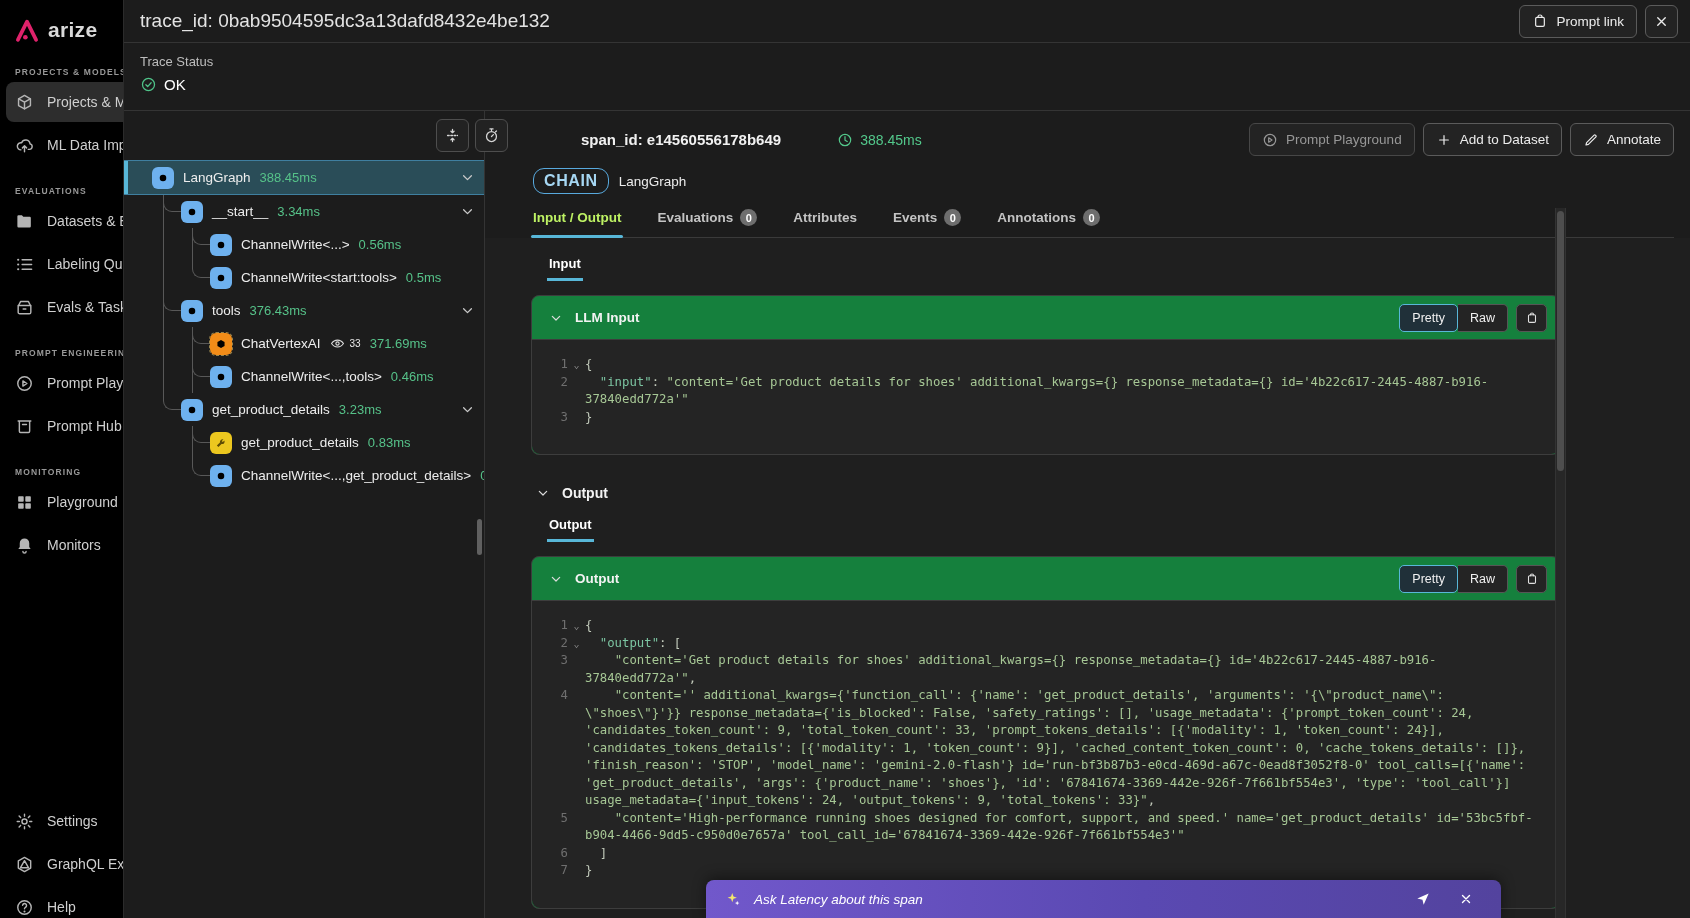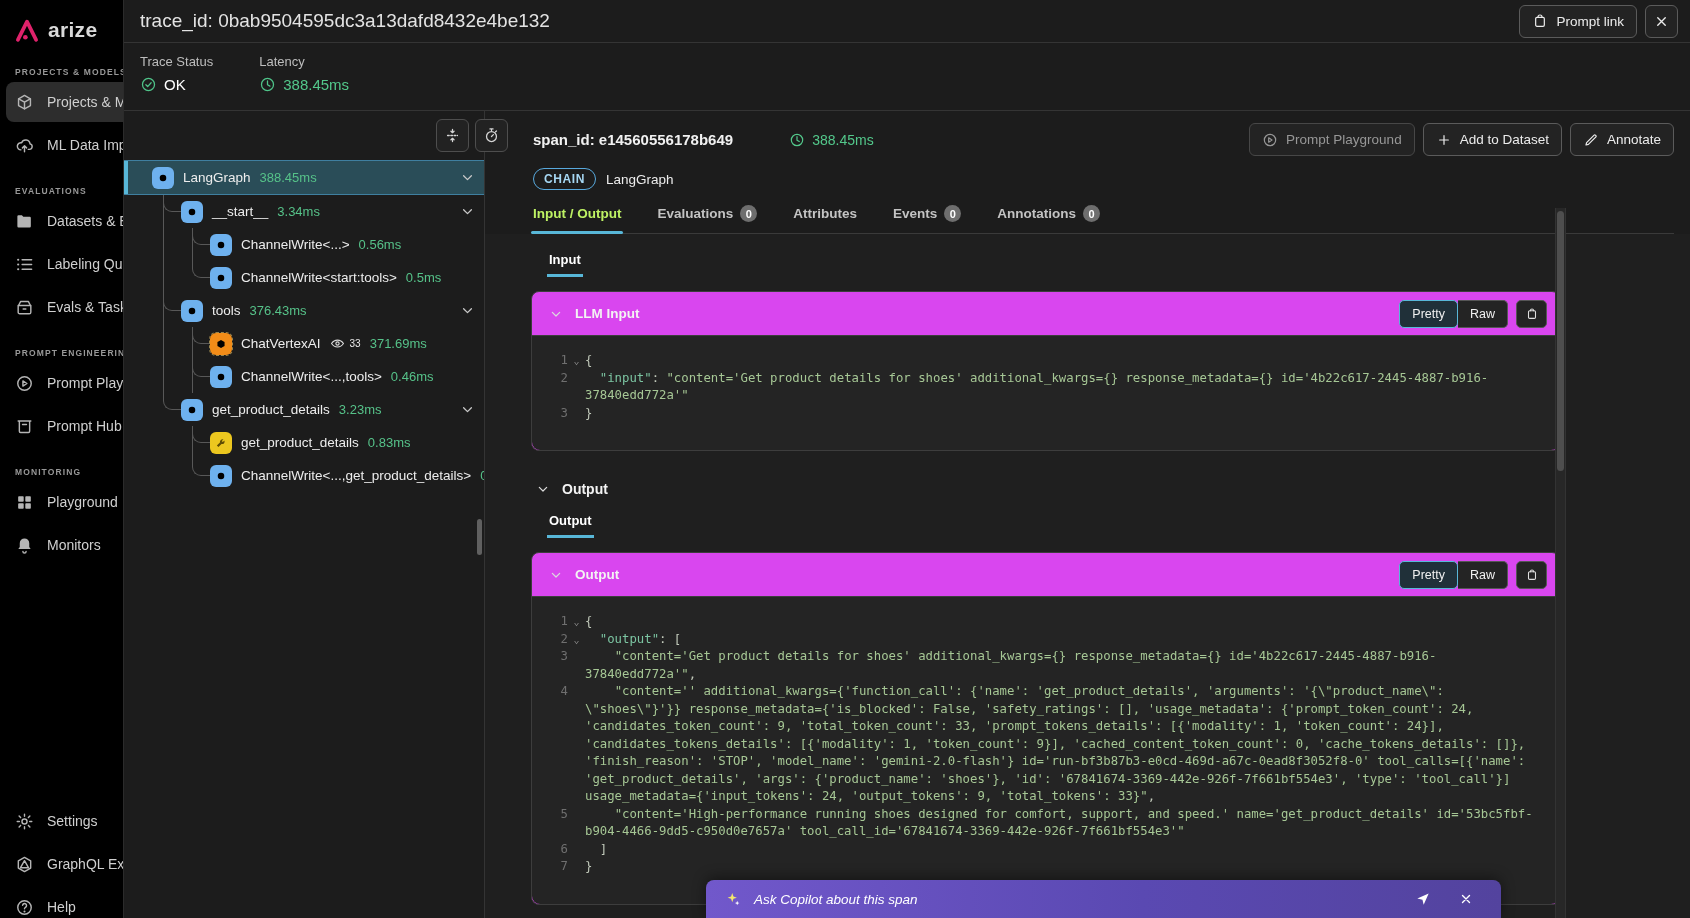--- a/index.html
+++ b/index.html
@@ -23,21 +23,21 @@
   
   .overlay{position:absolute;left:123px;right:0;top:0;bottom:0;background:#1c1c1c;border-left:1px solid #2b2b2b;}
   .topbar{height:42px;border-bottom:1px solid #343434;display:flex;align-items:center;padding:0 12px 0 16px;}
   .trace-id{font-size:19px;color:#e3e3e3;}
   .topbar-right{margin-left:auto;display:flex;gap:8px;align-items:center;}
   .btn{display:flex;align-items:center;gap:8px;height:33px;padding:0 12px;border:1px solid #5b5b5b;border-radius:6px;background:#232323;color:#ececec;font-size:13.5px;cursor:pointer;white-space:nowrap;}
   .btn .icn{width:16px;height:16px;}
   .btn.icon-only{width:33px;padding:0;justify-content:center;}
   .btn.disabled{color:#979797;border-color:#474747;}
 
-  .status-row{height:68px;border-bottom:1px solid #343434;display:flex;gap:46px;padding:11px 16px 0 16px;box-sizing:border-box;}
+  .status-row{height:68px;border-bottom:1px solid #343434;display:flex;gap:46px;padding:11px 16px 0 16px;box-sizing:border-box;flex-direction:column;}
   .stat .lbl{font-size:13px;color:#bdbdbd;margin-bottom:7px;}
   .stat .val{display:flex;align-items:center;gap:7px;font-size:15px;color:#fff;}
   .stat .val .icn{width:17px;height:17px;color:#4fc389;}
   .stat.latency .val{color:#53c88b;}
 
   .main{position:absolute;top:111px;left:0;right:0;bottom:0;display:flex;}
 
   
   .tree-panel{width:360px;flex:none;position:relative;border-right:1px solid #343434;background:#1c1c1c;}
   .tree-toolbar{position:absolute;top:8px;left:312px;display:flex;gap:6px;z-index:3;}
@@ -58,36 +58,36 @@
   .ttok{margin-left:9px;display:flex;align-items:center;gap:5px;color:#e8e8e8;font-size:10px;white-space:nowrap;}
   .ttok .icn{width:15px;height:15px;color:#dcdcdc;}
   .tdur{margin-left:9px;font-size:13px;color:#56c289;white-space:nowrap;}
   .trow-chevron{position:absolute;right:8px;width:17px;height:17px;color:#c9c9c9;}
   .tree-scroll-thumb{position:absolute;right:2px;top:408px;width:5px;height:36px;background:#606060;border-radius:3px;z-index:4;}
 
   
   .span-panel{flex:1;position:relative;display:flex;flex-direction:column;background:#1c1c1c;overflow:hidden;}
   .span-head{padding:12px 16px 0 48px;}
   .sh-row1{display:flex;align-items:center;}
-  .span-id{font-size:15px;font-weight:bold;color:#f1f1f1;}
+  .span-id{font-size:15px;font-weight:bold;color:#f1f1f1;margin-left:48px;}
   .span-dur{display:flex;align-items:center;gap:7px;margin-left:56px;color:#53c88b;font-size:14px;}
   .span-dur .icn{width:16px;height:16px;}
   .sh-actions{margin-left:auto;display:flex;gap:8px;}
   .sh-row2{margin-top:12px;display:flex;align-items:center;gap:10px;}
-  .kind-pill{border:1px solid #58a9dd;color:#a6d7f3;font-size:12px;font-weight:bold;letter-spacing:.6px;padding:3px 10px;border-radius:11px;}
+  .kind-pill{border:1px solid #58a9dd;color:#a6d7f3;font-size:16px;font-weight:bold;letter-spacing:.6px;padding:3px 10px;border-radius:11px;}
   .span-name{font-size:13.5px;color:#ececec;}
   .tabs{display:flex;gap:36px;margin-top:15px;border-bottom:1px solid #3a3a3a;}
   .tab{display:flex;align-items:center;gap:7px;padding-bottom:11px;font-size:13.5px;font-weight:bold;color:#c3c3c3;cursor:pointer;position:relative;}
   .tab.active{color:#bef264;}
   .tab.active::after{content:'';position:absolute;left:-2px;right:-2px;bottom:-1px;height:3px;background:#58b7d8;border-radius:2px;}
   .badge{min-width:17px;height:17px;border-radius:9px;background:#6e6e6e;color:#fff;font-size:11px;font-weight:bold;display:flex;align-items:center;justify-content:center;padding:0 4px;box-sizing:border-box;}
 
   .content{flex:1;position:relative;background:#1f1f1f;padding:14px 130px 0 46px;overflow:hidden;}
   .subtab{display:inline-block;font-size:13px;font-weight:bold;color:#fff;padding:4px 2px 7px;border-bottom:3px solid #58b7d8;margin-left:16px;cursor:pointer;}
-  .card{border:1px solid #3d3d3d;border-radius:8px;background:#d946ef;margin-top:14px;}
+  .card{border:1px solid #3d3d3d;border-radius:8px;background:#15803d;margin-top:14px;}
   .card-head{height:43px;display:flex;align-items:center;gap:11px;padding:0 12px 0 16px;}
   .chev{width:16px;height:16px;color:#dcdcdc;flex:none;cursor:pointer;}
   .card-title{font-size:13.5px;font-weight:bold;color:#f3f3f3;}
   .card-controls{margin-left:auto;display:flex;align-items:center;}
   .seg-btn{height:28px;padding:0 12px;font-size:12.5px;color:#f0f0f0;background:#242424;border:1px solid #565656;cursor:pointer;font-family:inherit;}
   .seg-btn.active{border-color:#58b7d8;background:#203039;border-radius:5px;position:relative;z-index:1;}
   .seg-btn.lastb{border-radius:0 5px 5px 0;border-left:none;}
   .copy-btn{width:31px;height:28px;margin-left:8px;border:1px solid #565656;border-radius:5px;background:#242424;color:#e0e0e0;display:flex;align-items:center;justify-content:center;cursor:pointer;}
   .copy-btn .icn{width:14px;height:14px;}
   .card-body{border-top:1px solid #3d3d3d;padding:16px 16px 28px 10px;background:#242424;border-radius:0 0 8px 8px;}
@@ -653,21 +653,21 @@
     </div>
   </div>
 
   <div class="copilot">
     <span class="icn sparkle">
       <svg viewBox="0 0 24 24">
           <path fill="currentColor" stroke="none" d="M11 4l1.6 4.6 4.6 1.6-4.6 1.6L11 16.4 9.4 11.8 4.8 10.2l4.6-1.6L11 4z"></path>
           <path fill="#fff" stroke="none" d="M17.6 14.4l.8 2.2 2.2.8-2.2.8-.8 2.2-.8-2.2-2.2-.8 2.2-.8.8-2.2z"></path>
         </svg>
     </span>
-    <span class="copilot-text">Ask Copilot about this span</span>
+    <span class="copilot-text">Ask Latency about this span</span>
     <span class="copilot-right">
       <span class="icn send">
           <svg viewBox="0 0 24 24">
             <path fill="currentColor" stroke="none" d="M3.5 11.3L20.5 3.8l-7.5 17-1.8-7.7-7.7-1.8z"></path>
           </svg>
         </span>
       <span class="icn closex">
           <svg viewBox="0 0 24 24" style="stroke-width:2.4">
             <path d="M6 6l12 12M18 6L6 18"></path>
           </svg>

